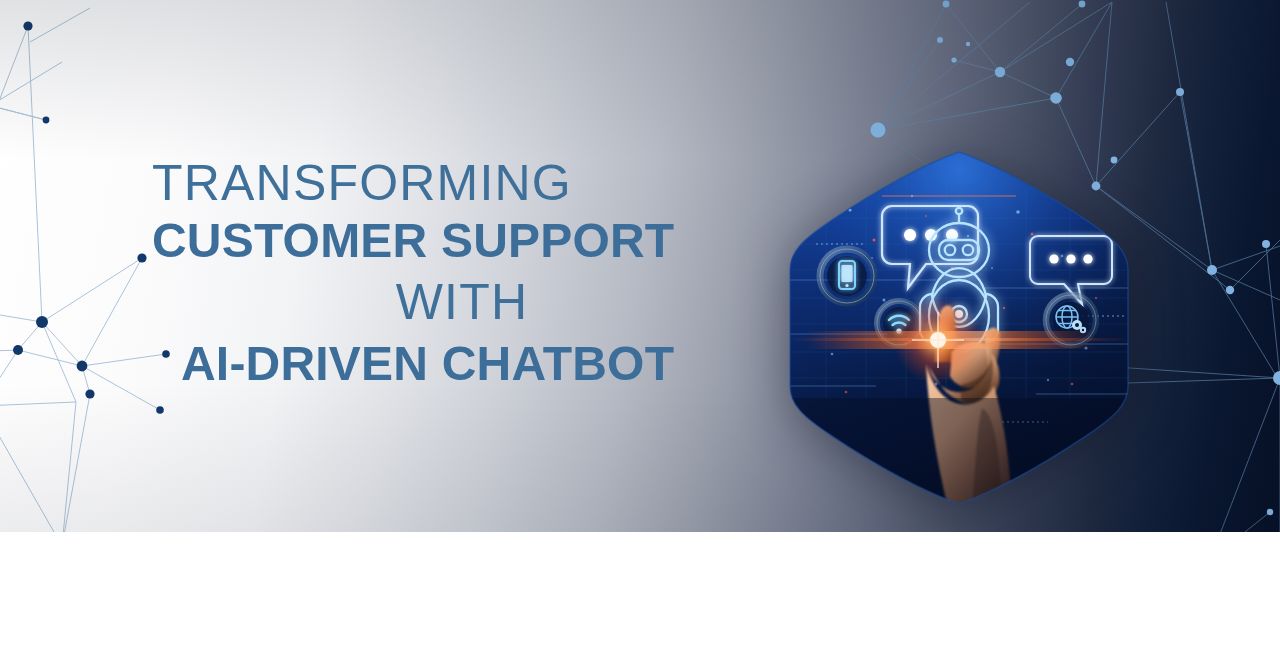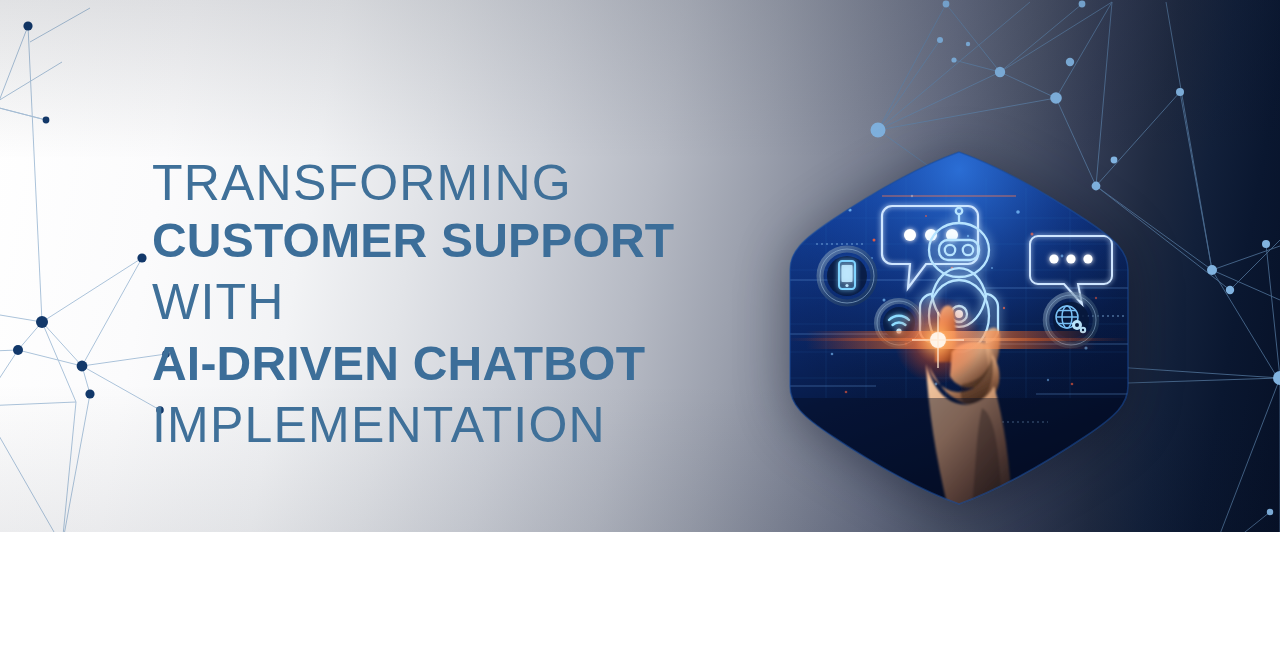--- a/index.html
+++ b/index.html
@@ -55,22 +55,22 @@
     color:#3f7099;
     line-height:1.0;
     letter-spacing:.2px;
     user-select:none;
   }
   .hl-line { display:block; white-space:nowrap; }
   .hl-light { font-weight:300; font-size:50px; letter-spacing:1.2px; }
   .hl-bold  { font-weight:700; font-size:48px; letter-spacing:.2px; color:#3c6e99; }
   .ln1 { margin-bottom:9px; }
   .ln2 { margin-bottom:12px; }
-  .ln3 { margin-bottom:13px; }
-  .ln4 { margin-bottom:12px; }
+  .ln3 { margin-bottom:13px;text-align:center; }
+  .ln4 { margin-bottom:12px;margin-left:29px; }
 
   
   .hex-wrap {
     position:absolute;
     left:786px; top:148px;
     width:346px; height:360px;
   }
   .hex-art {
     position:absolute; inset:0;
     filter:drop-shadow(0 6px 26px rgba(4,12,28,.45));
@@ -199,21 +199,20 @@
     </g>
   </svg>
 
   <div class="vert-tint"></div>
 
   <div class="headline">
     <span class="hl-line hl-light ln1">TRANSFORMING</span>
     <span class="hl-line hl-bold  ln2">CUSTOMER SUPPORT</span>
     <span class="hl-line hl-light ln3">WITH</span>
     <span class="hl-line hl-bold  ln4">AI-DRIVEN CHATBOT</span>
-    <span class="hl-line hl-light">IMPLEMENTATION</span>
   </div>
 
   <div class="hex-wrap">
     <svg class="hex-art" viewBox="0 0 346 360">
       <defs>
 
         <clipPath id="hexClip">
           <path d="M173 4
                    C 212 18 258 44 300 72
                    C 330 92 342 104 342 122

